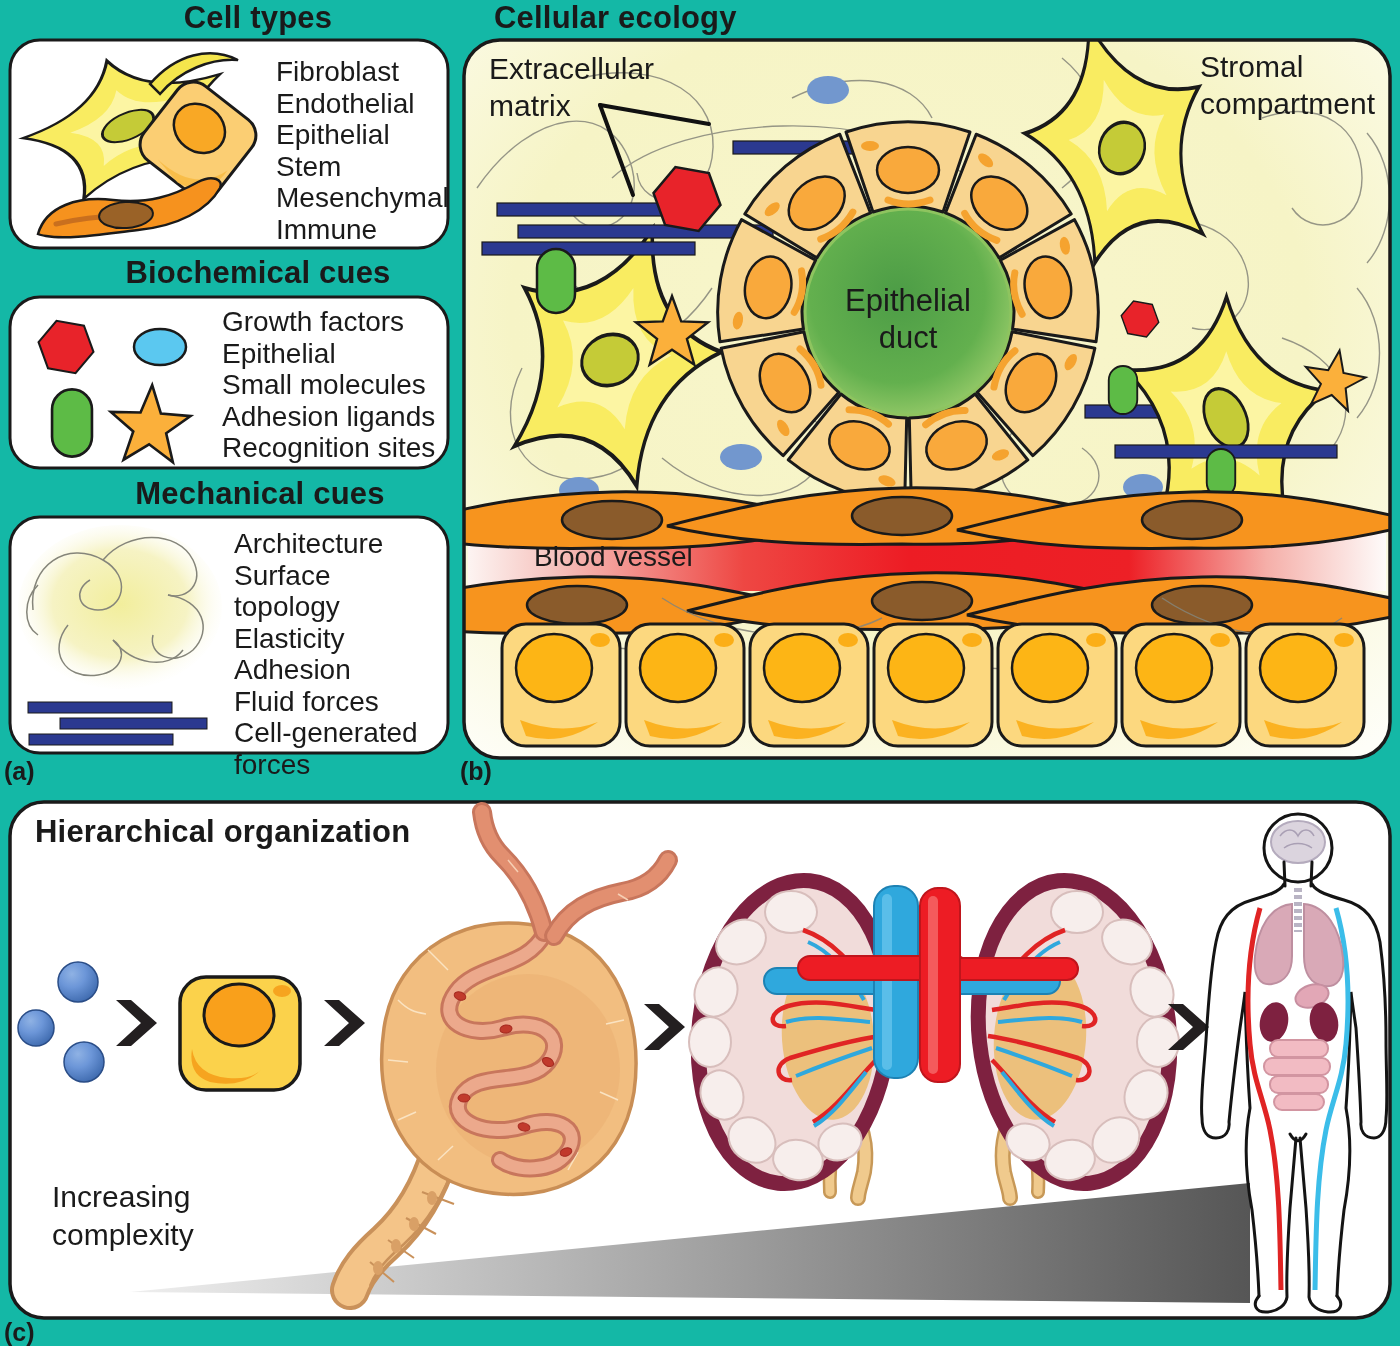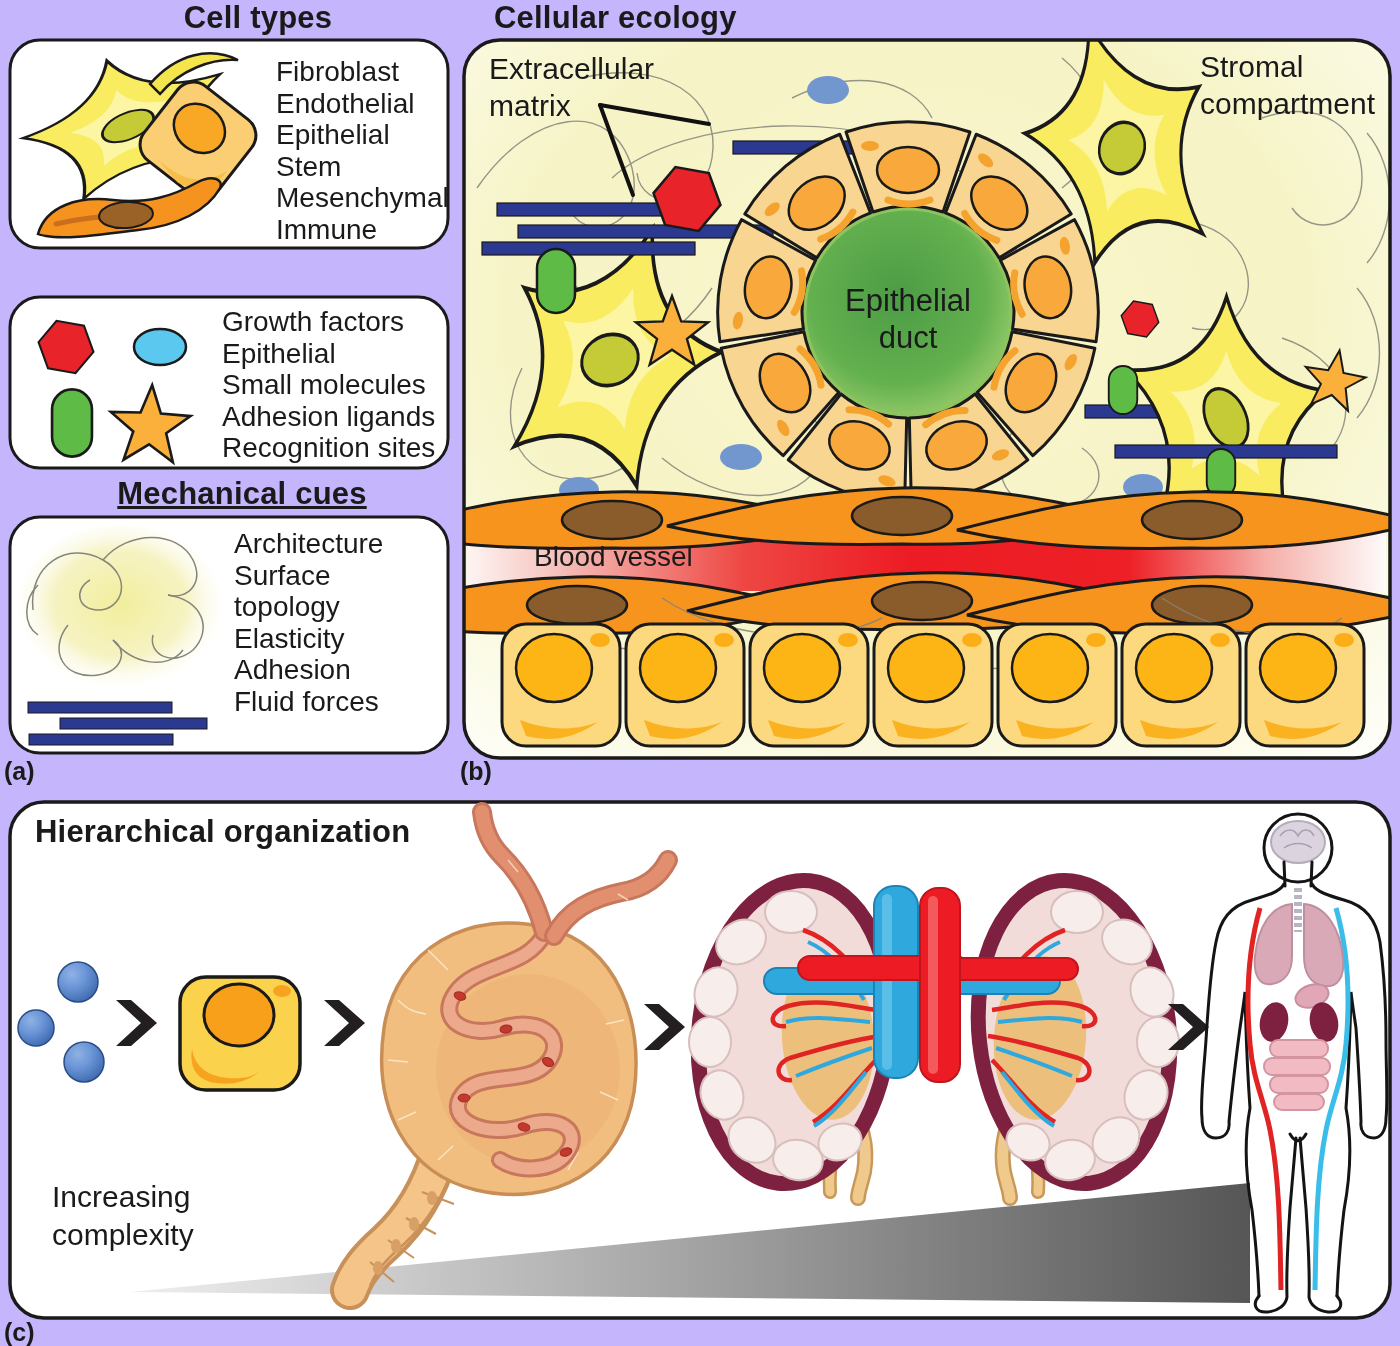--- a/index.html
+++ b/index.html
@@ -1,16 +1,16 @@
 <!DOCTYPE html>
 <html><head>
 <meta charset="utf-8">
 <style>
   html,body{margin:0;padding:0;background:#fff;}
-  #fig{position:relative;width:1400px;height:1346px;background:#c4b5fd;overflow:hidden;
+  #fig{position:relative;width:1400px;height:1346px;background:#14b8a6;overflow:hidden;
        font-family:"Liberation Sans",sans-serif;color:#1a1a1a;}
   .abs{position:absolute;}
   .title{font-weight:bold;font-size:31px;letter-spacing:.2px;white-space:nowrap;text-align:right;}
   .ctr{text-align:center;}
   .lbl{font-size:30px;line-height:37px;}
   .ml{white-space:pre-line;}
   .plabel{font-weight:bold;font-size:25px;}
   .list{font-size:28px;line-height:31.5px;}
   svg{display:block;}
 </style>
@@ -76,20 +76,21 @@
   </svg>
   <div class="abs list" style="left:276px;top:56px;width:170px">
     <div>Fibroblast</div>
     <div>Endothelial</div>
     <div>Epithelial</div>
     <div>Stem</div>
     <div>Mesenchymal</div>
     <div>Immune</div>
   </div>
 
+  <div class="abs title ctr" style="left:38px;top:255px;width:440px;">Biochemical cues</div>
 
   <svg class="abs" style="left:8px;top:295px" width="442" height="175" viewBox="0 0 442 175">
     <rect x="2" y="2" width="438" height="171" rx="30" fill="#fff" stroke="#1a1a1a" stroke-width="3"></rect>
     <g>
         <use href="#hexa" transform="translate(58,52) scale(0.82)"></use>
       </g>
     <ellipse cx="152" cy="52" rx="26" ry="18" fill="#5BC8F0" stroke="#1a1a1a" stroke-width="2.5"></ellipse>
     <g>
         <use href="#pillV" transform="translate(64,128) scale(1.05)"></use>
       </g>
@@ -98,21 +99,21 @@
       </g>
   </svg>
   <div class="abs list" style="left:222px;top:306px;width:220px">
     <div>Growth factors</div>
     <div>Epithelial</div>
     <div>Small molecules</div>
     <div>Adhesion ligands</div>
     <div>Recognition sites</div>
   </div>
 
-  <div class="abs title ctr" style="left:22px;top:476px;width:440px;text-decoration:underline;">Mechanical cues</div>
+  <div class="abs title ctr" style="left:40px;top:476px;width:440px;">Mechanical cues</div>
 
   <svg class="abs" style="left:8px;top:515px" width="442" height="240" viewBox="0 0 442 240">
     <defs>
       <radialGradient id="glowGrad" cx="50%" cy="48%" r="55%">
         <stop offset="0%" stop-color="#F2EE9C"></stop>
           <stop offset="60%" stop-color="#F6F3C4"></stop>
         <stop offset="100%" stop-color="#FFFFFF" stop-opacity="0"></stop>
       </radialGradient>
     </defs>
     <rect x="2" y="2" width="438" height="236" rx="30" fill="#fff" stroke="#1a1a1a" stroke-width="3"></rect>
@@ -130,20 +131,21 @@
       <rect x="52" y="203" width="147" height="11"></rect>
       <rect x="21" y="219" width="144" height="11"></rect>
     </g>
   </svg>
   <div class="abs list" style="left:234px;top:528px;width:200px">
     <div>Architecture</div>
     <div>Surface topology</div>
     <div>Elasticity</div>
     <div>Adhesion</div>
     <div>Fluid forces</div>
+    <div>Cell-generated forces</div>
   </div>
 
   <div class="abs plabel" style="left:4px;top:757px">(a)</div>
 
   <div class="abs title" style="left:494px;top:0px">Cellular ecology</div>
 
   <svg class="abs" style="left:462px;top:38px" width="930" height="722" viewBox="0 0 930 722">
     <defs>
       <radialGradient id="bgGrad" cx="48%" cy="38%" r="78%">
         <stop offset="0%" stop-color="#F8F6CC"></stop>

